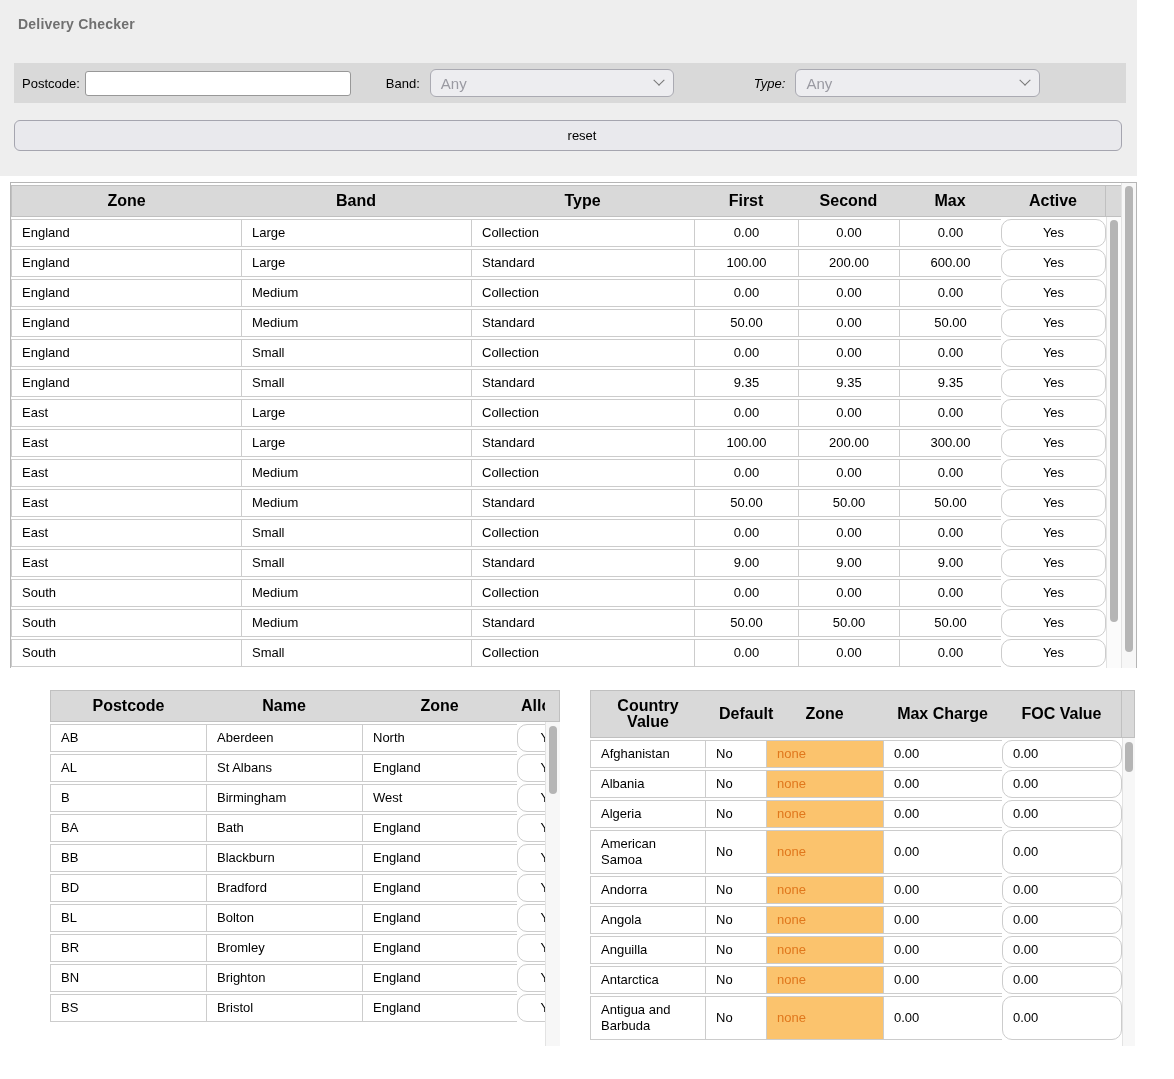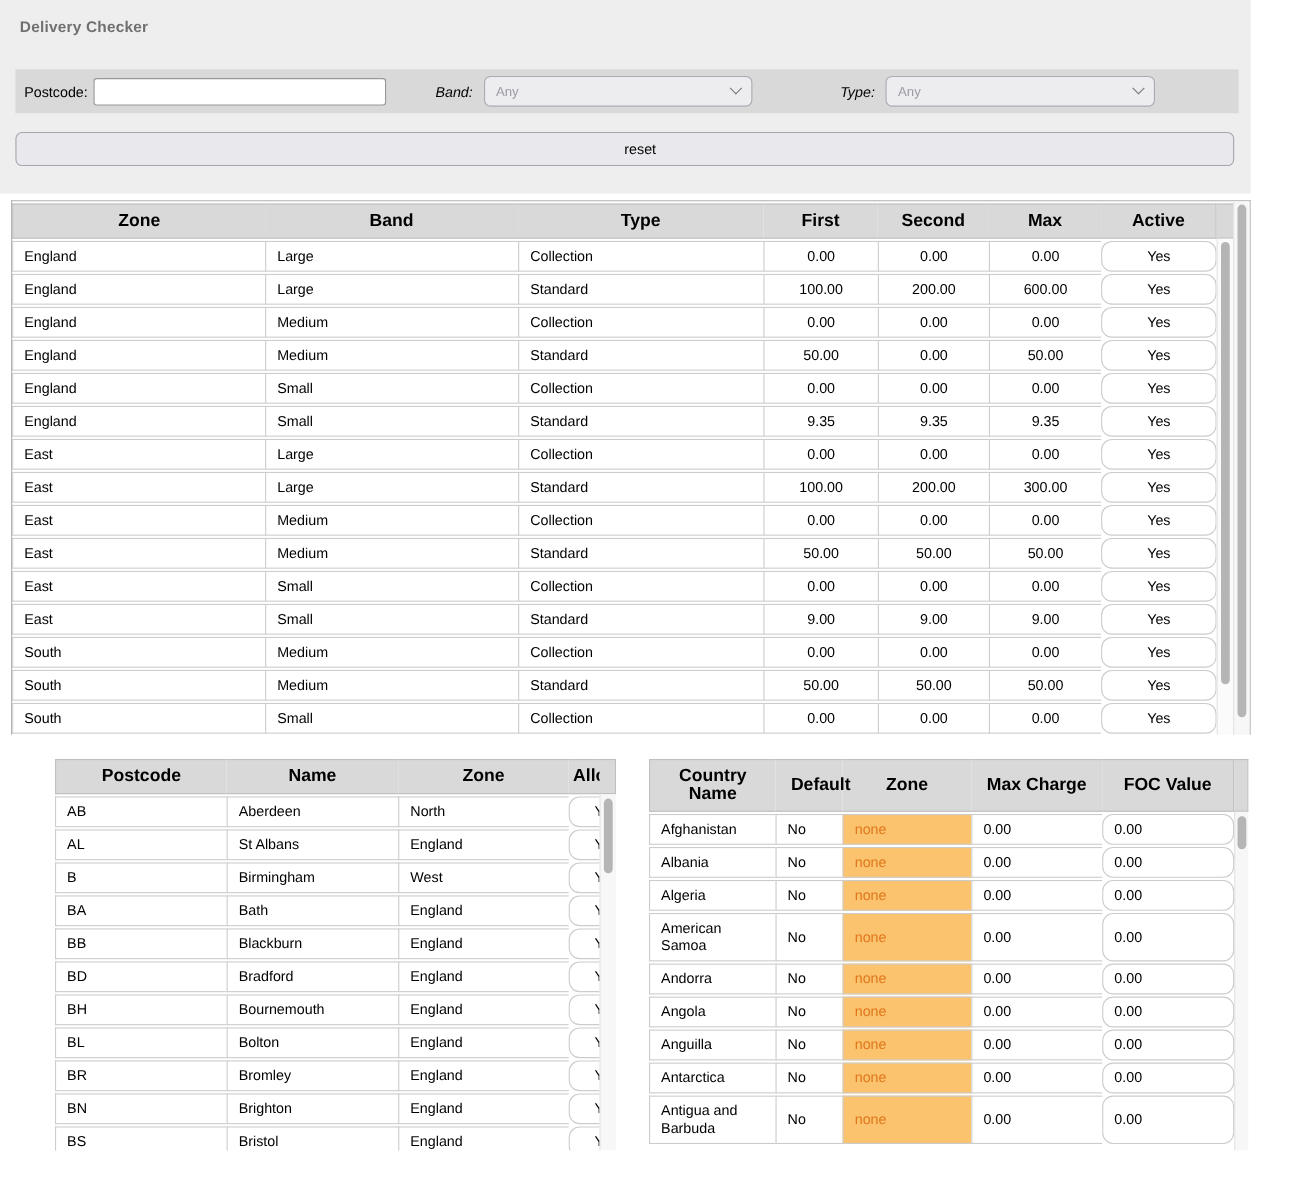--- a/index.html
+++ b/index.html
@@ -10,28 +10,28 @@
   
   .top { width: 1137px; height: 176px; background: #eeeeee; }
   .page-title { padding: 16px 0 0 18px; font-size: 14px; font-weight: bold; color: #707070; letter-spacing: .2px; }
   .filterbar { margin: 31px 0 0 14px; width: 1112px; height: 40px; background: #d9d9d9;
                display: flex; align-items: center; font-size: 13px; }
   .filterbar label { color: #000; }
   .lbl-postcode { margin-left: 8px; }
   .postcode-input { margin-left: 5px; width: 266px; height: 25px; background: #fff;
                     border: 1px solid #989898; border-radius: 3px; font-size: 13px; padding: 0 6px;
                     font-family: inherit; }
-  .lbl-band { margin-left: 45px; font-style: italic; }
+  .lbl-band { margin-left: 35px; }
   .lbl-type { margin-left: 80px; font-style: italic; }
   .select { margin-left: 10px; height: 28px; background: #ededf0; border: 1px solid #aaaab2;
             border-radius: 6px; display: flex; align-items: center; justify-content: space-between;
             padding: 0 10px; cursor: default; }
   .select-band { width: 244px; }
   .select-type { width: 245px; }
-  .select-value { color: #9a9aa2; font-size: 12px; }
+  .select-value { color: #9a9aa2; font-size: 15px; }
   .chevron { width: 8px; height: 8px; border-right: 1.5px solid #777; border-bottom: 1.5px solid #777;
              transform: rotate(45deg) translate(-2px,-2px); }
   .resetbar { display: flex; align-items: center; justify-content: center;
               margin: 17px 0 0 14px; width: 1108px; height: 31px; background: #e9e9ed;
               border: 1px solid #a5a5af; border-radius: 6px; font-size: 13px; color: #000;
               font-family: inherit; cursor: default; padding-left: 28px; }
 
   
   table.tbl { border-collapse: separate; border-spacing: 0 2px; table-layout: fixed; }
   .tbl th { background: #d9d9d9; font-size: 16px; font-weight: bold; text-align: center;
@@ -335,26 +335,20 @@
               <td>England</td>
               <td>Yes</td>
             </tr>
             <tr>
               <td>BD</td>
               <td>Bradford</td>
               <td>England</td>
               <td>Yes</td>
             </tr>
             <tr>
-              <td>BH</td>
-              <td>Bournemouth</td>
-              <td>England</td>
-              <td>Yes</td>
-            </tr>
-            <tr>
               <td>BL</td>
               <td>Bolton</td>
               <td>England</td>
               <td>Yes</td>
             </tr>
             <tr>
               <td>BR</td>
               <td>Bromley</td>
               <td>England</td>
               <td>Yes</td>
@@ -383,21 +377,21 @@
       <table class="tbl countries">
         <colgroup>
             <col class="c1">
             <col class="c2">
             <col class="c3">
             <col class="c4">
             <col class="c5">
           </colgroup>
         <thead>
           <tr>
-              <th>Country Name</th>
+              <th>Country Value</th>
               <th>Default</th>
               <th>Zone</th>
               <th>Max Charge</th>
               <th>FOC Value</th>
             </tr>
         </thead>
         <tbody>
             <tr>
               <td>Afghanistan</td>
               <td>No</td>

